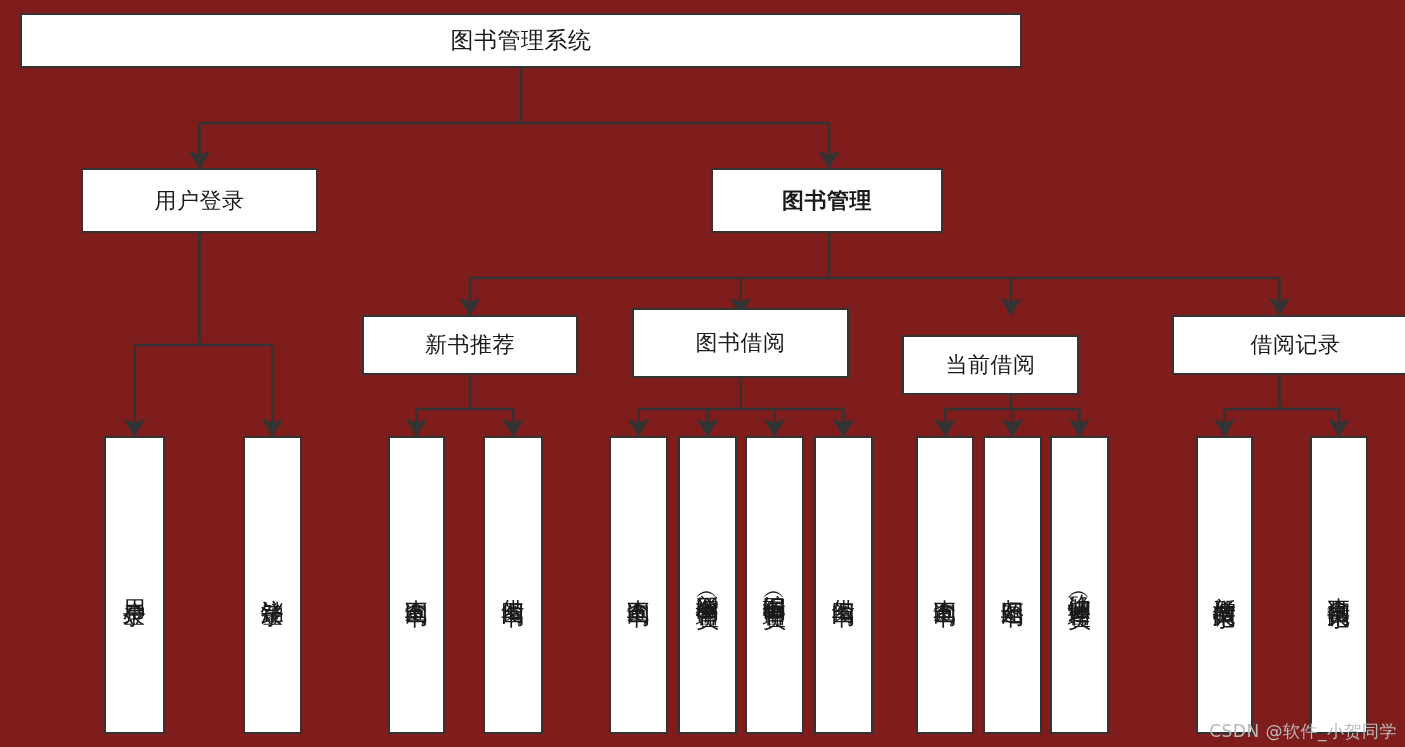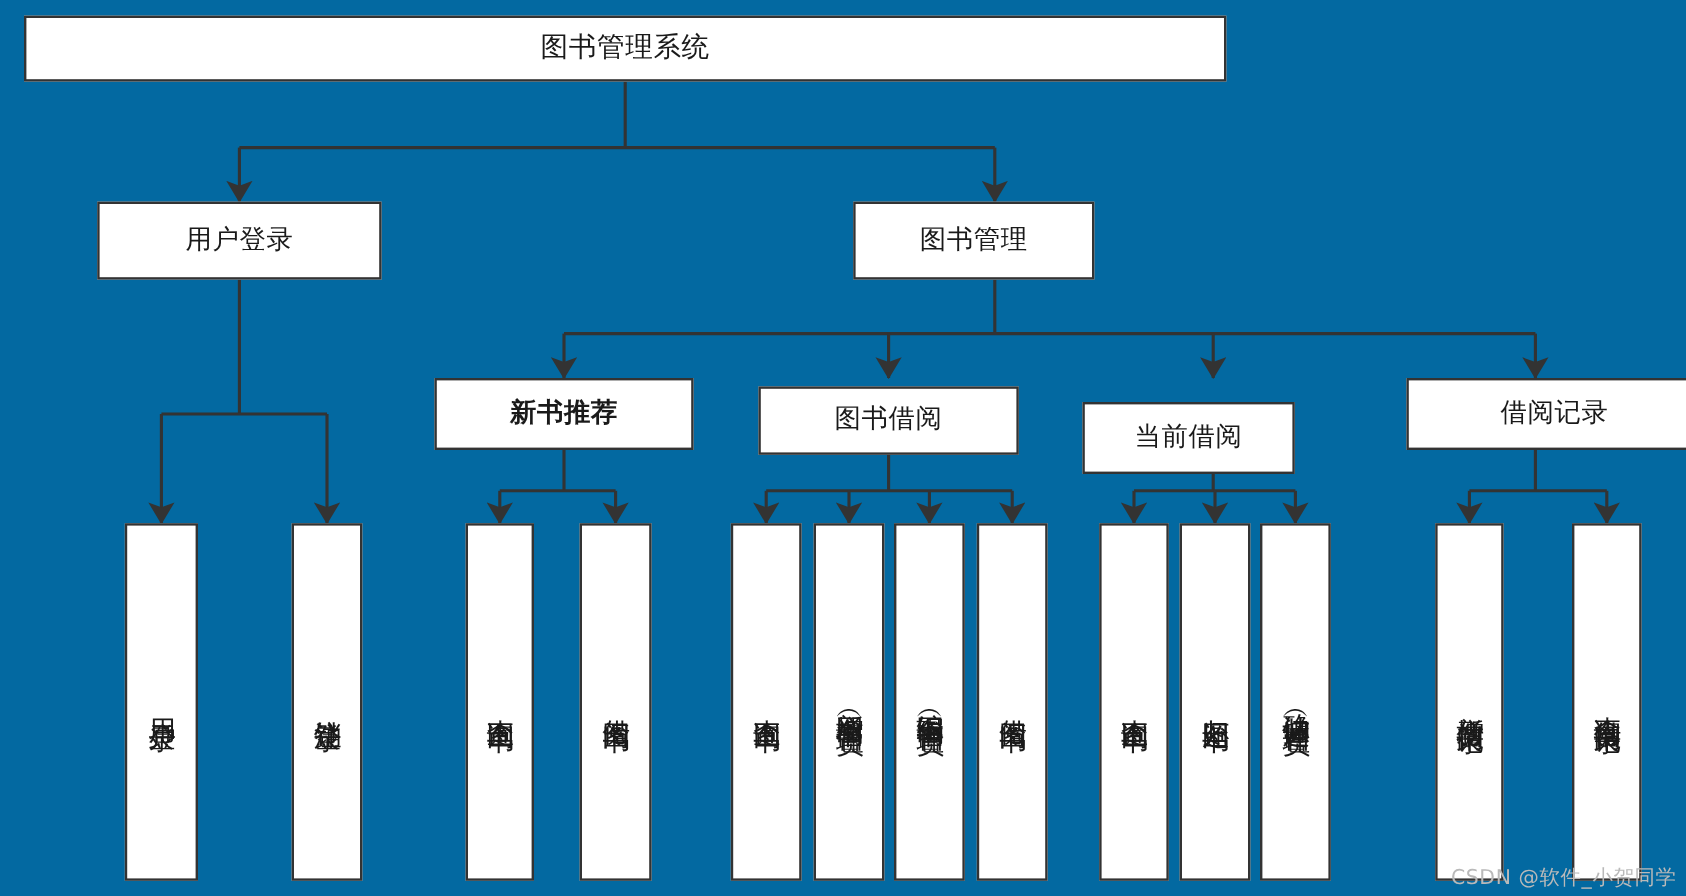--- a/index.html
+++ b/index.html
@@ -8,21 +8,21 @@
     padding: 0;
     background: #ffffff;
   }
   body {
     font-family: "DejaVu Sans", "Liberation Sans", sans-serif;
   }
   #canvas {
     position: relative;
     width: 1405px;
     height: 747px;
-    background: #0369a1;
+    background: #7f1d1d;
     overflow: hidden;
   }
   svg#edges {
     position: absolute;
     left: 0;
     top: 0;
     width: 1405px;
     height: 747px;
     pointer-events: none;
   }
@@ -123,28 +123,28 @@
       </g>
   </svg>
 
   <div class="node horiz root" style="left: 20px; top: 13px; width: 1002px; height: 55px;">
     <span class="label">图书管理系统</span>
   </div>
 
   <div class="node horiz" style="left: 81px; top: 168px; width: 237px; height: 65px;">
     <span class="label">用户登录</span>
   </div>
-  <div class="node horiz" style="left: 711px; top: 168px; width: 201px; height: 65px;">
+  <div class="node horiz" style="left: 711px; top: 168px; width: 232px; height: 65px; font-weight: bold;">
     <span class="label">图书管理</span>
   </div>
 
-  <div class="node horiz" style="left: 362px; top: 315px; width: 216px; height: 60px; font-weight: bold;">
+  <div class="node horiz" style="left: 362px; top: 315px; width: 216px; height: 60px;">
     <span class="label">新书推荐</span>
   </div>
-  <div class="node horiz" style="left: 632px; top: 322px; width: 217px; height: 57px; font-family: Liberation Mono, monospace;">
+  <div class="node horiz" style="left: 632px; top: 308px; width: 217px; height: 70px;">
     <span class="label">图书借阅</span>
   </div>
   <div class="node horiz" style="left: 902px; top: 315px; width: 177px; height: 60px; margin-top: 20px;">
     <span class="label">当前借阅</span>
   </div>
   <div class="node horiz" style="left: 1172px; top: 315px; width: 247px; height: 60px;">
     <span class="label">借阅记录</span>
   </div>
 
   <div class="node vert" style="left: 104px; top: 436px; width: 61px; height: 298px;">

